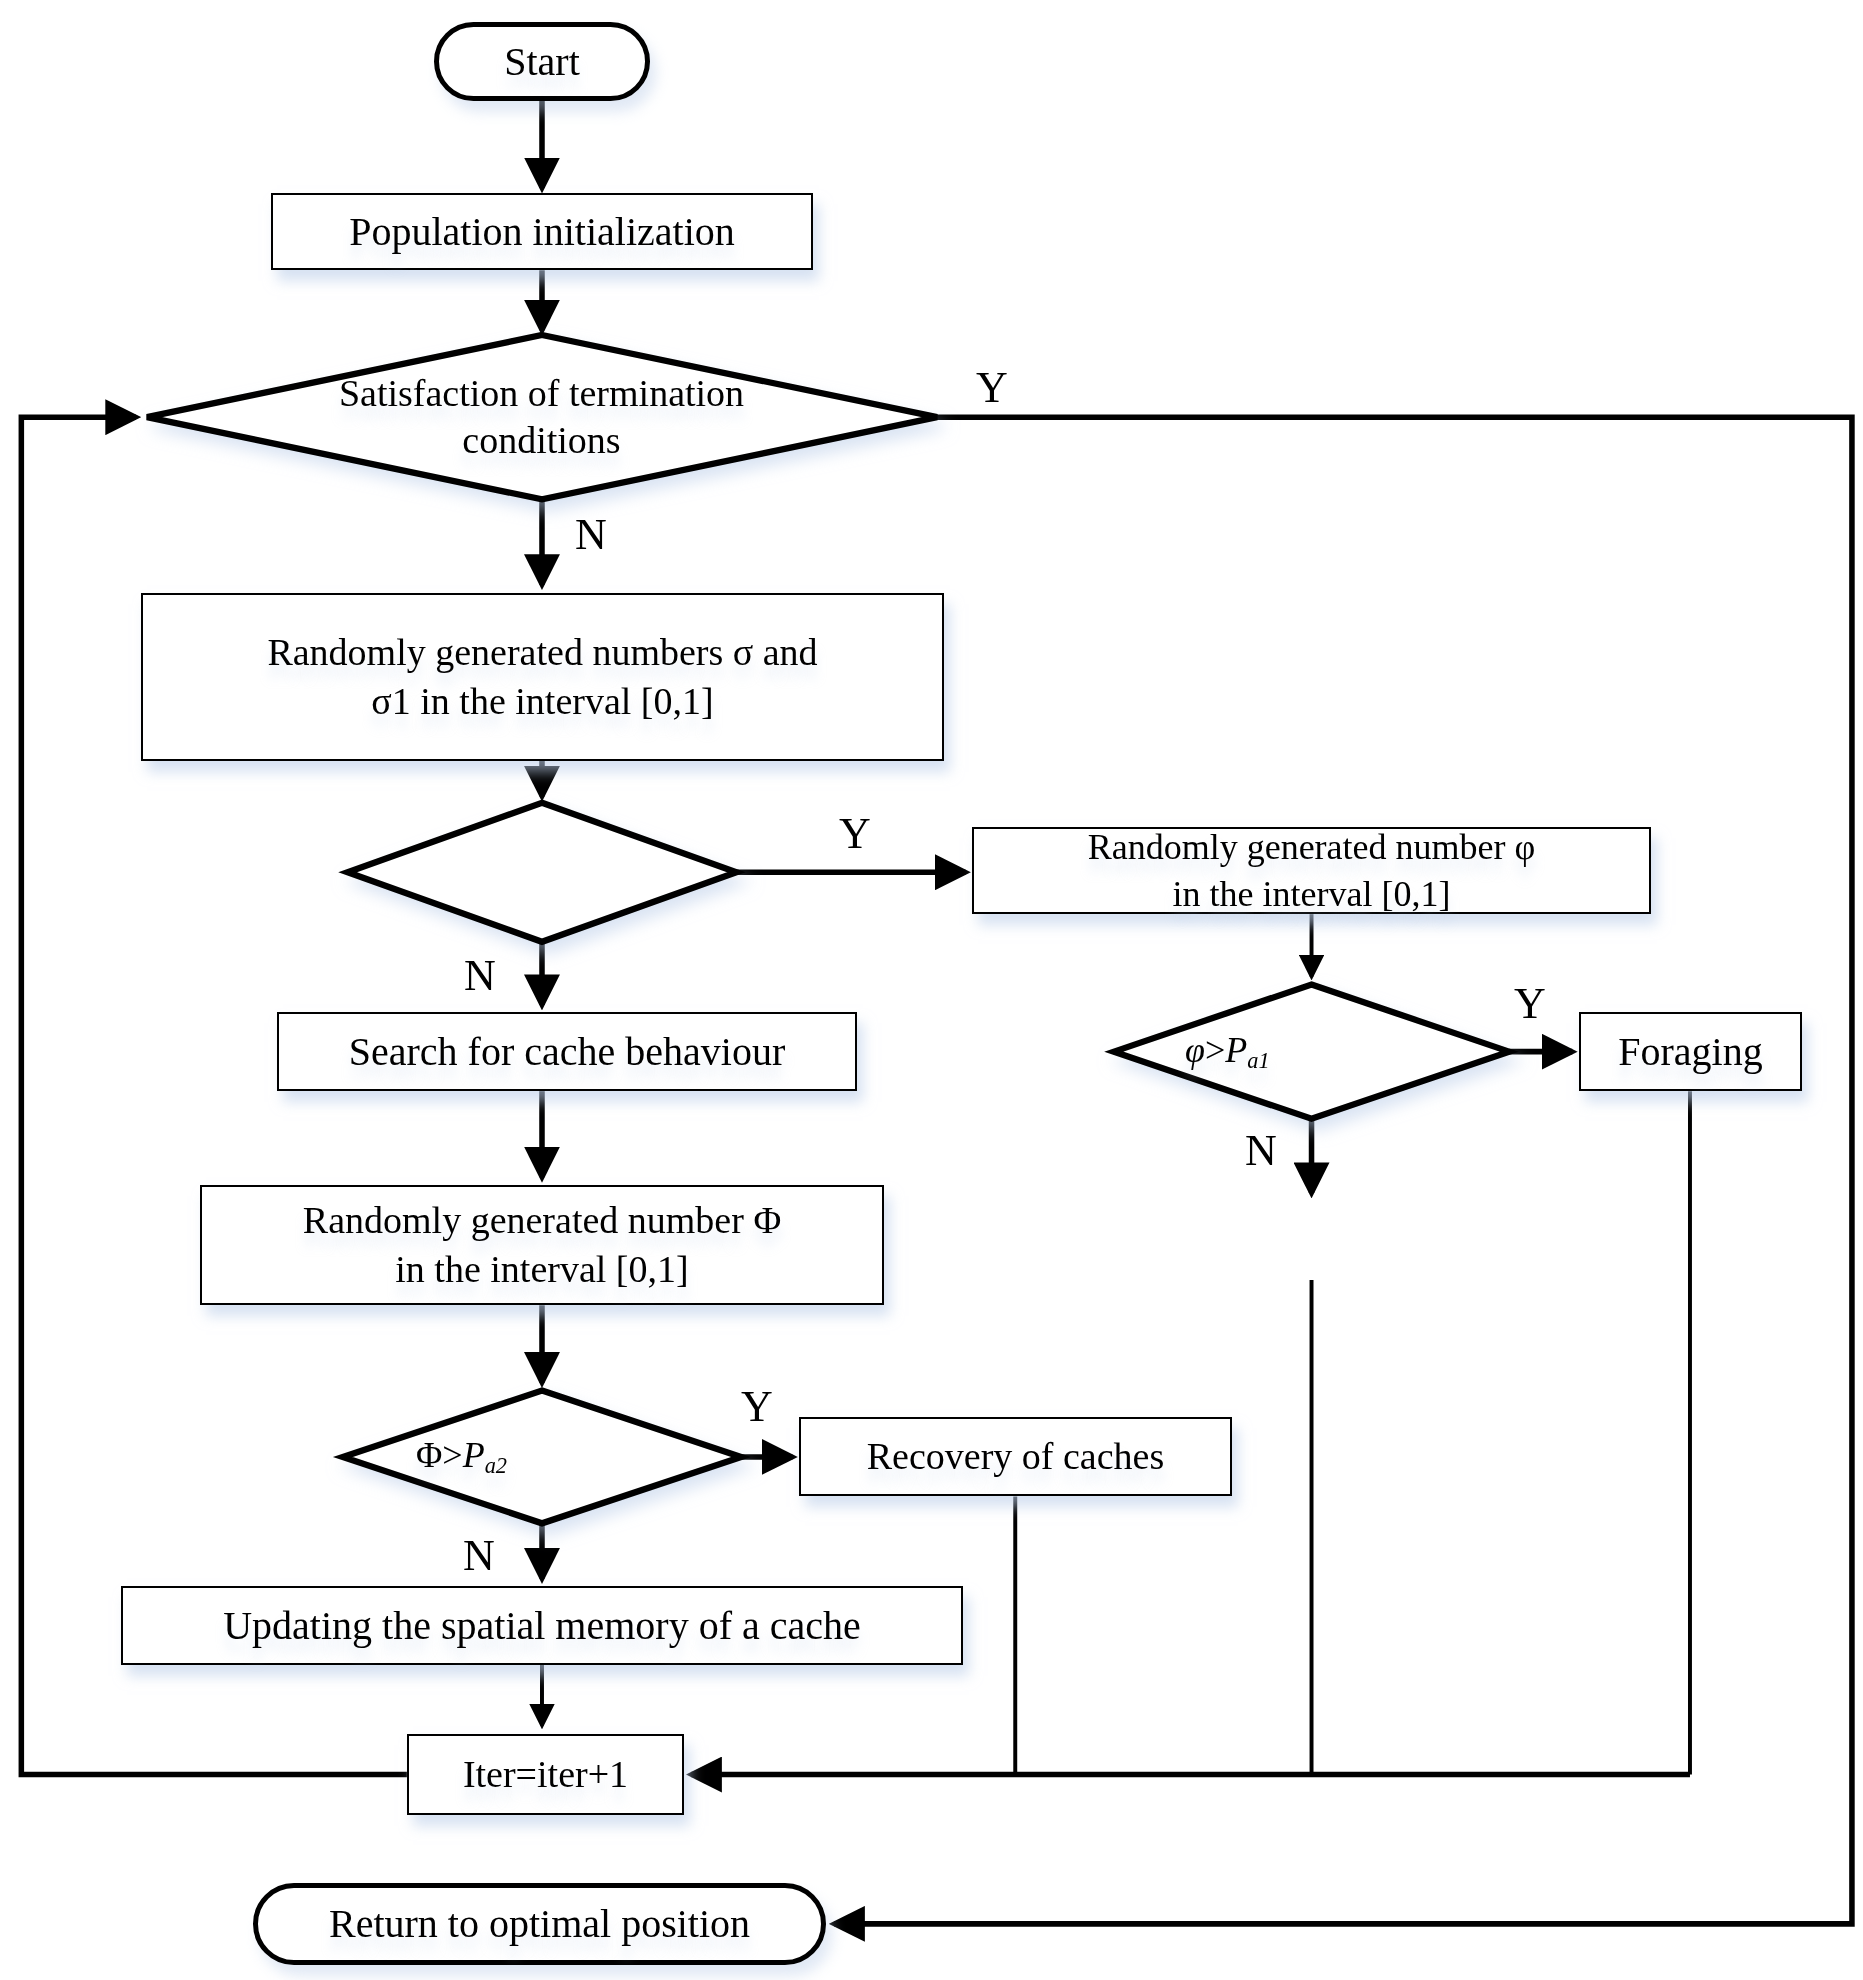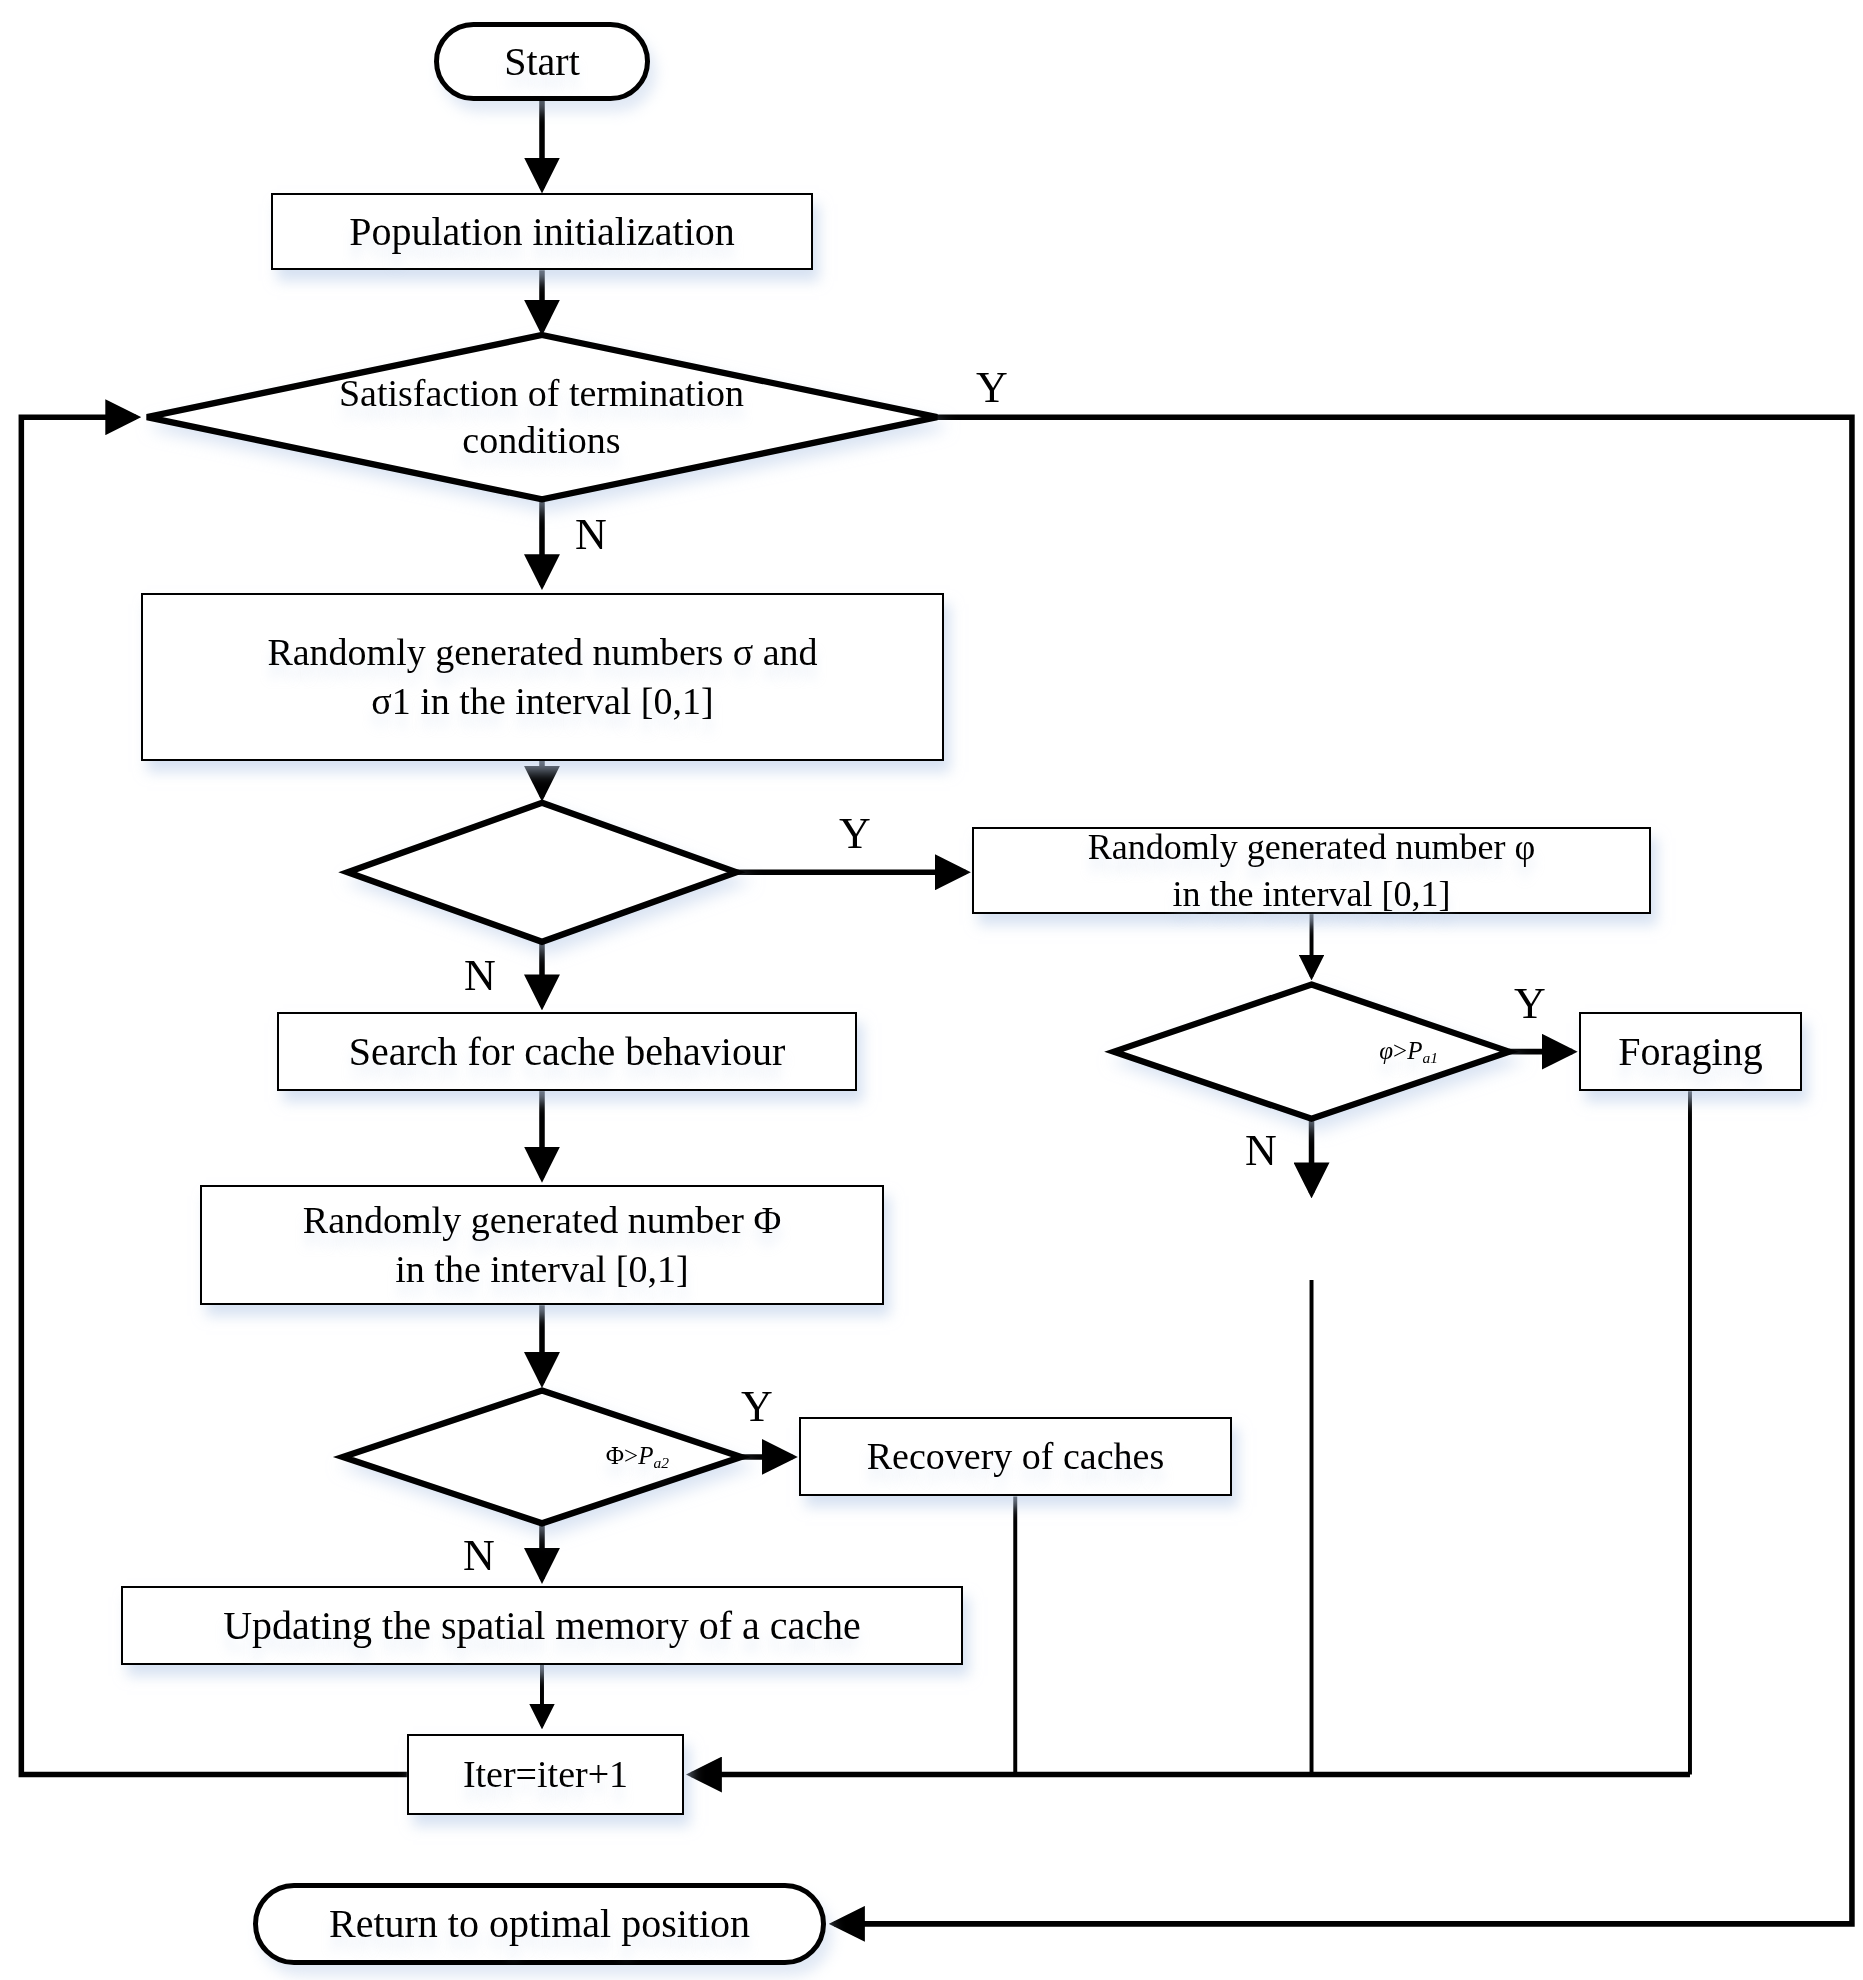--- a/index.html
+++ b/index.html
@@ -31,36 +31,36 @@
     font-size:40px;
     line-height:1.28;
     box-shadow:6.3px 11px 12.6px rgba(188,206,233,.6);
     text-shadow:0 12.6px 11px rgba(188,206,233,.35);
   }
   .node.thick{border-width:5.5px;}
   .node.rounded{border-radius:41px;box-shadow:6.3px 11px 12.6px rgba(188,206,233,.45);}
   .node .ln{display:block;}
   .dlabel{
     position:absolute;
-    display:flex;align-items:center;justify-content:flex-end;
+    display:flex;align-items:center;justify-content:flex-start;
     text-align:center;
     background:transparent;border:none;box-shadow:none;
     font-size:38px;line-height:1.25;
     text-shadow:0 12.6px 11px rgba(188,206,233,.35);
   }
   .yn{
     position:absolute;
     transform:translate(-50%,-50%);
     font-size:44px;
     background:transparent;
   }
   .it{font-style:italic;}
   .subsc{font-size:0.62em;vertical-align:-0.28em;}
   .fs44{font-size:35px;}
-  .fs48{font-size:25px;}
+  .fs48{font-size:36px;}
   .twoline{font-size:38px;}
 </style>
 </head>
 <body>
 
 <div class="stage">
 
   <svg class="wires" viewBox="0 0 2358 2506">
     <defs>
       <marker id="ah" viewBox="0 0 10 10" refX="8.5" refY="5" markerWidth="6.5" markerHeight="6.5" orient="auto">

